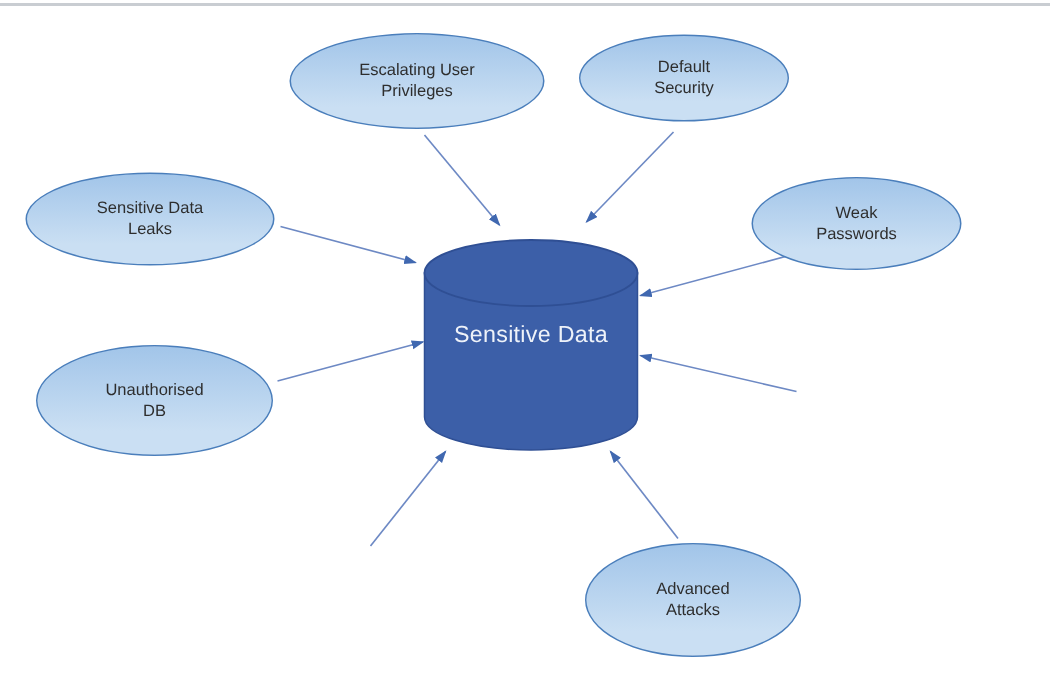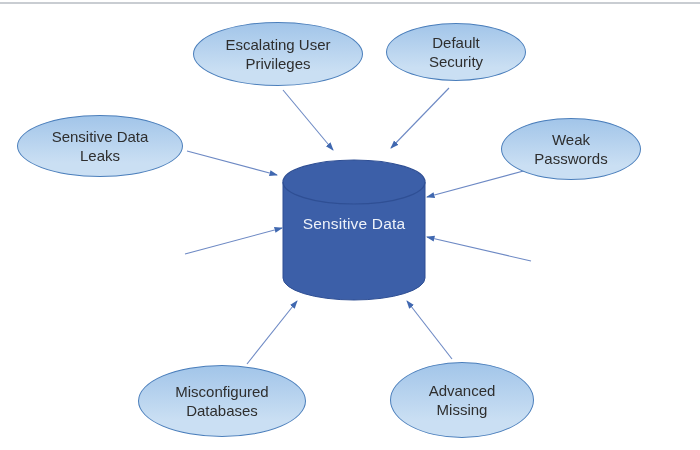--- a/index.html
+++ b/index.html
@@ -63,21 +63,21 @@
     border:1px solid var(--node-border);
     box-sizing:border-box;
     display:flex;
     align-items:center;
     justify-content:center;
   }
   .node-label{
     white-space:pre-line;
     text-align:center;
     color:var(--node-text);
-    font-size:15px;
+    font-size:11px;
     line-height:1.3;
   }
   .cyl-label{
     position:absolute;
     left:283px; top:215px;
     width:142px;
     text-align:center;
     color:var(--cylinder-text);
     font-size:15.5px;
     letter-spacing:.2px;
@@ -127,27 +127,27 @@
   <div class="node" style="left:17px;top:115px;width:166px;height:62px">
     <span class="node-label">Sensitive Data
 Leaks</span>
   </div>
 
   <div class="node" style="left:501px;top:118px;width:140px;height:62px">
     <span class="node-label">Weak
 Passwords</span>
   </div>
 
+  <div class="node" style="left:24px;top:230px;width:158px;height:74px">
+    <span class="node-label">Unauthorised
+DB</span>
+  </div>
 
 
-  <div class="node" style="left:138px;top:365px;width:168px;height:72px">
-    <span class="node-label">Misconfigured
-Databases</span>
-  </div>
 
   <div class="node" style="left:390px;top:362px;width:144px;height:76px">
     <span class="node-label">Advanced
-Missing</span>
+Attacks</span>
   </div>
 
   <div class="cyl-label">Sensitive Data</div>
 
 </div>
 
 </body></html>

